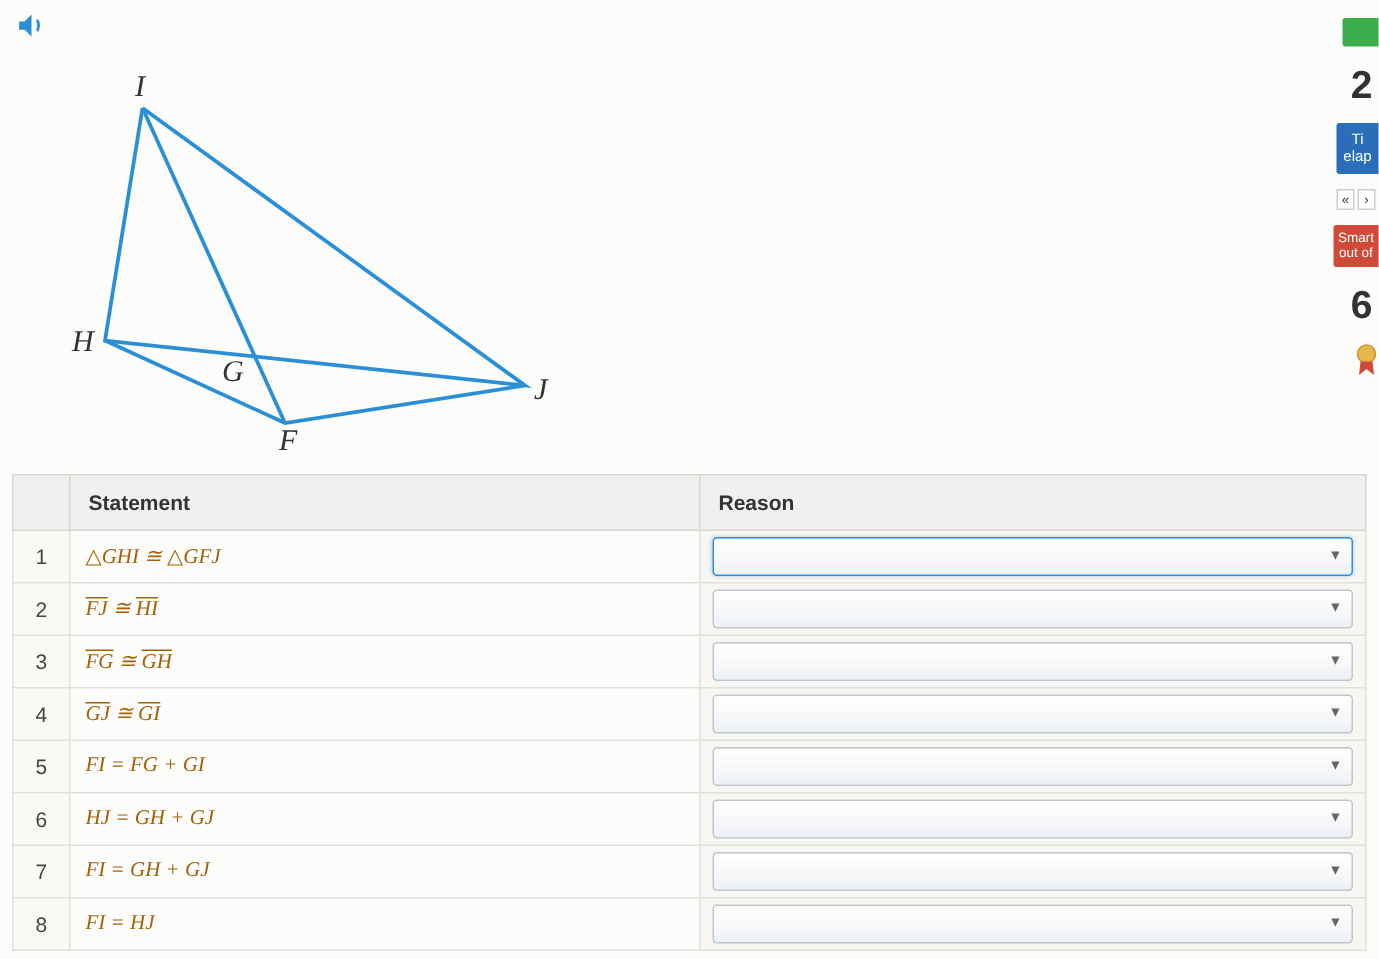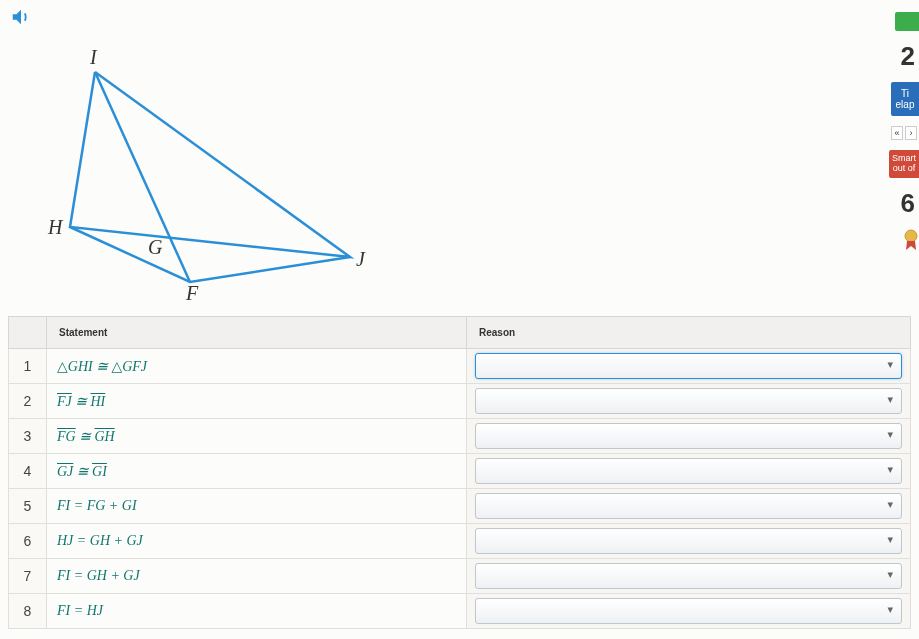--- a/index.html
+++ b/index.html
@@ -51,28 +51,28 @@
     table {
       width: 100%;
       border-collapse: collapse;
     }
     th {
       text-align: left;
       padding: 10px 12px;
       background: #f2f0ee;
       border: 1px solid #d8d6d2;
       font-weight: 600;
-      font-size: 10px;
+      font-size: 14px;
       color: #333;
     }
     td {
       border: 1px solid #e1dfdb;
       padding: 7px 10px;
       font-size: 14px;
-      color: #0f766e;
+      color: #a16207;
       vertical-align: middle;
     }
     td.numcol {
       width: 38px;
       text-align: center;
       background: #fbf9f5;
       color: #444;
     }
     td.stcol {
       width: 420px;

